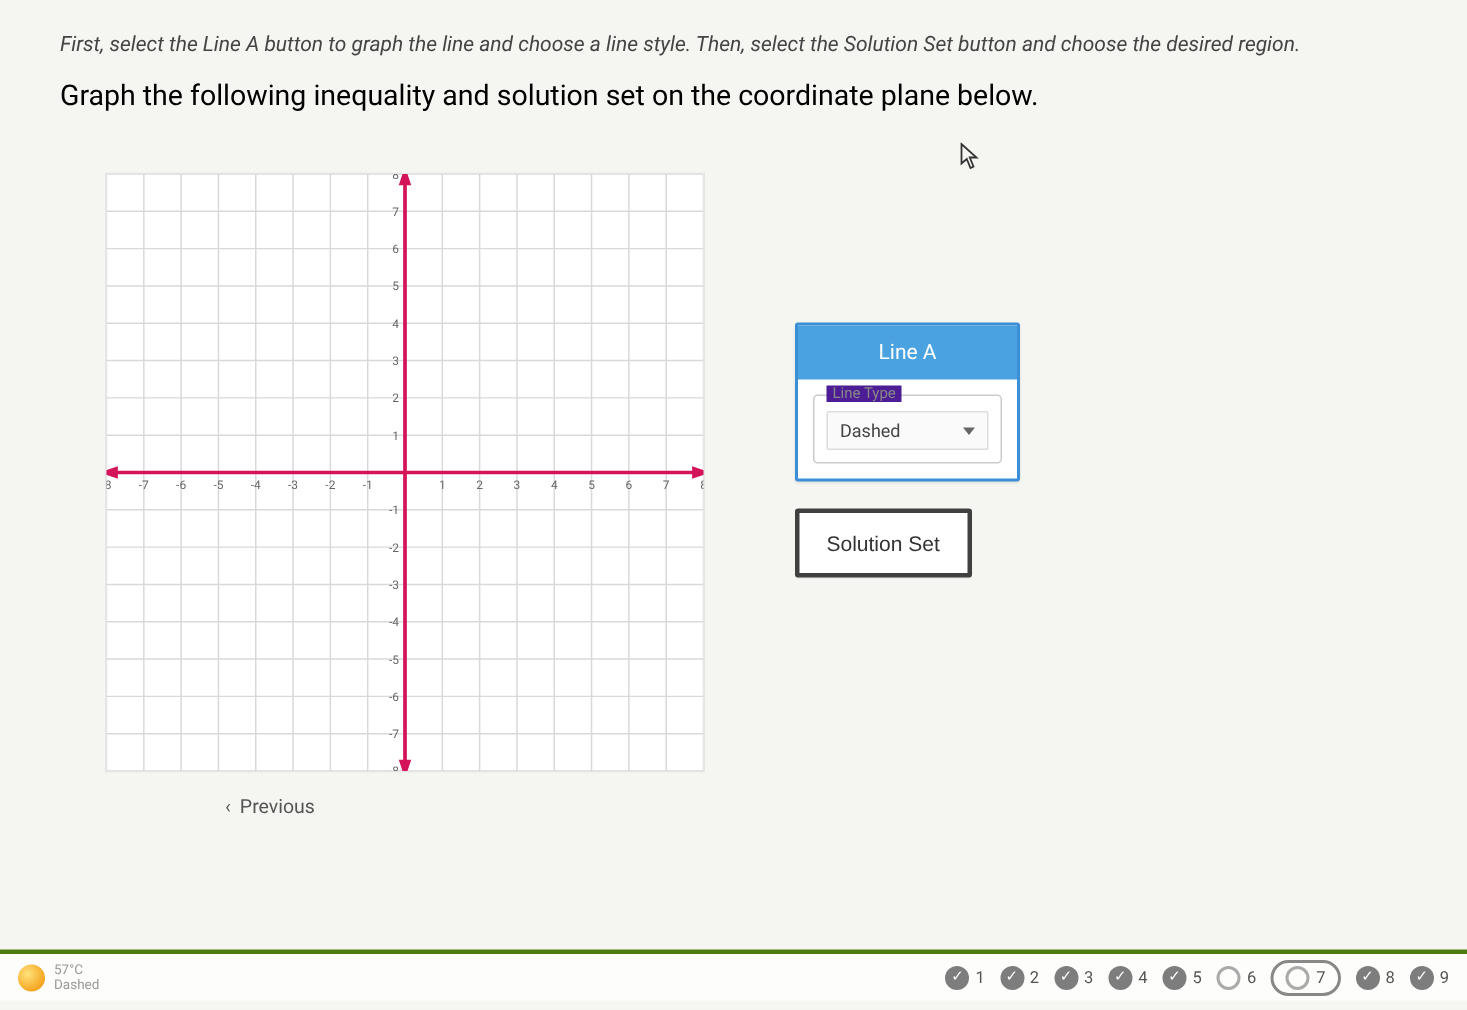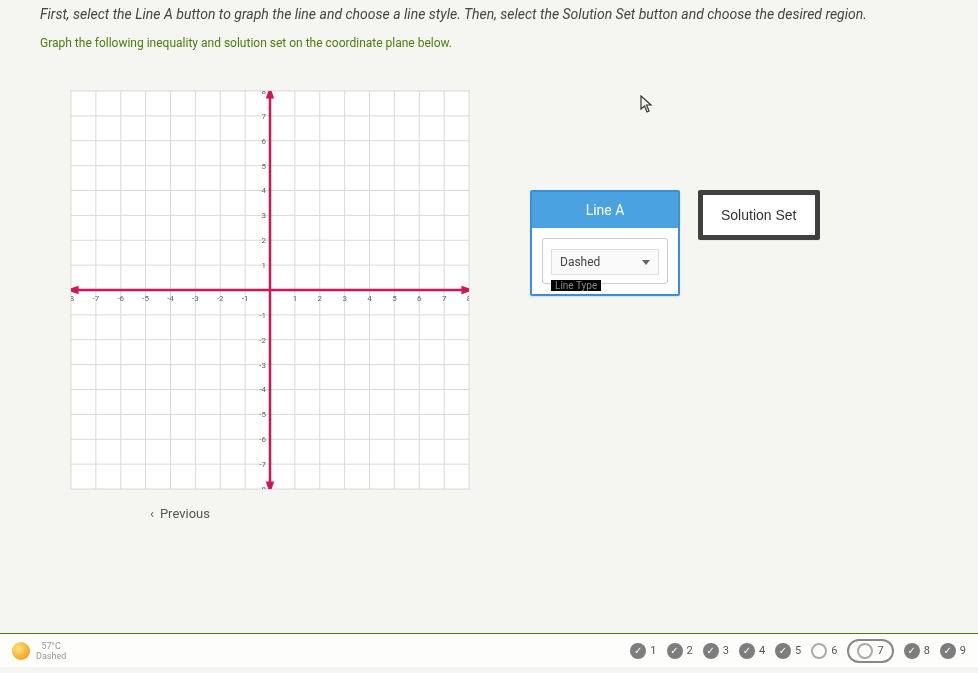--- a/index.html
+++ b/index.html
@@ -6,51 +6,52 @@
   body {
     font-family: -apple-system, BlinkMacSystemFont, "Segoe UI", Roboto, Arial, sans-serif;
     background: #f5f5f2;
     width: 978px;
     height: 673px;
     overflow: hidden;
     color: #333;
     position: relative;
   }
   .page {
-    padding: 6px 20px 0 40px;
+    padding: 22px 20px 0 40px;
   }
   .instructions {
     font-style: italic;
     color: #444;
     font-size: 14px;
     margin-bottom: 14px;
   }
   .prompt {
-    font-size: 12px;
-    color: #4d7c0f;
+    font-size: 19px;
+    color: #000000;
     margin-bottom: 24px;
   }
   .equation {
     font-size: 15px;
     color: #222;
     margin-bottom: 20px;
     font-family: "Cambria Math", "Times New Roman", serif;
   }
   .workarea {
     display: flex;
     align-items: flex-start;
     gap: 60px;
     margin-left: 30px;
     margin-top: 40px;
   }
   .graph-wrap { position: relative; }
   svg.graph { background: #fff; border: 1px solid #e5e5e5; }
   .controls {
     margin-top: 100px;
     display: flex;
+    flex-direction: column;
     gap: 18px;
     align-items: flex-start;
   }
   .panel {
     border: 2px solid #3a8fd6;
     border-radius: 2px;
     background: #fff;
     box-shadow: 0 1px 2px rgba(0,0,0,0.1);
     width: 150px;
   }
@@ -67,25 +68,24 @@
   .fieldset {
     border: 1px solid #ccc;
     border-radius: 3px;
     position: relative;
     padding: 10px 8px 8px;
   }
   .fieldset-label {
     position: absolute;
     top: -7px;
     left: 8px;
-    background: #000000;
+    background: #4c1d95;
     padding: 0 4px;
     font-size: 10px;
     color: #888;
-    margin-top: 48px;
   }
   .select {
     display: flex;
     align-items: center;
     justify-content: space-between;
     border: 1px solid #ddd;
     border-radius: 1px;
     padding: 5px 8px;
     font-size: 12px;
     color: #444;
@@ -94,21 +94,21 @@
   }
   .caret-down {
     width: 0; height: 0;
     border-left: 4px solid transparent;
     border-right: 4px solid transparent;
     border-top: 5px solid #666;
     margin-left: 8px;
   }
   .solution-btn {
     background: #fff;
-    border: 5px solid #404040;
+    border: 3px solid #404040;
     border-radius: 2px;
     padding: 12px 18px;
     font-size: 14px;
     color: #333;
     box-shadow: 0 1px 1px rgba(0,0,0,0.05);
     cursor: pointer;
   }
   .prev-link {
     margin-top: 12px;
     margin-left: 110px;
@@ -126,26 +126,25 @@
     width: 14px;
     height: 18px;
     pointer-events: none;
   }
   .footer {
     position: absolute;
     bottom: 6px;
     left: 0;
     right: 0;
     height: 34px;
-    border-top: 1px solid #4d7c0f;
+    border-top: 3px solid #4d7c0f;
     display: flex;
     align-items: center;
     padding: 10px 12px;
     background: #fdfdfb;
-    text-align: center;
   }
   .footer-left {
     display: flex;
     align-items: center;
     gap: 6px;
     font-size: 9px;
     color: #999;
   }
   .sun-icon {
     width: 18px; height: 18px;

